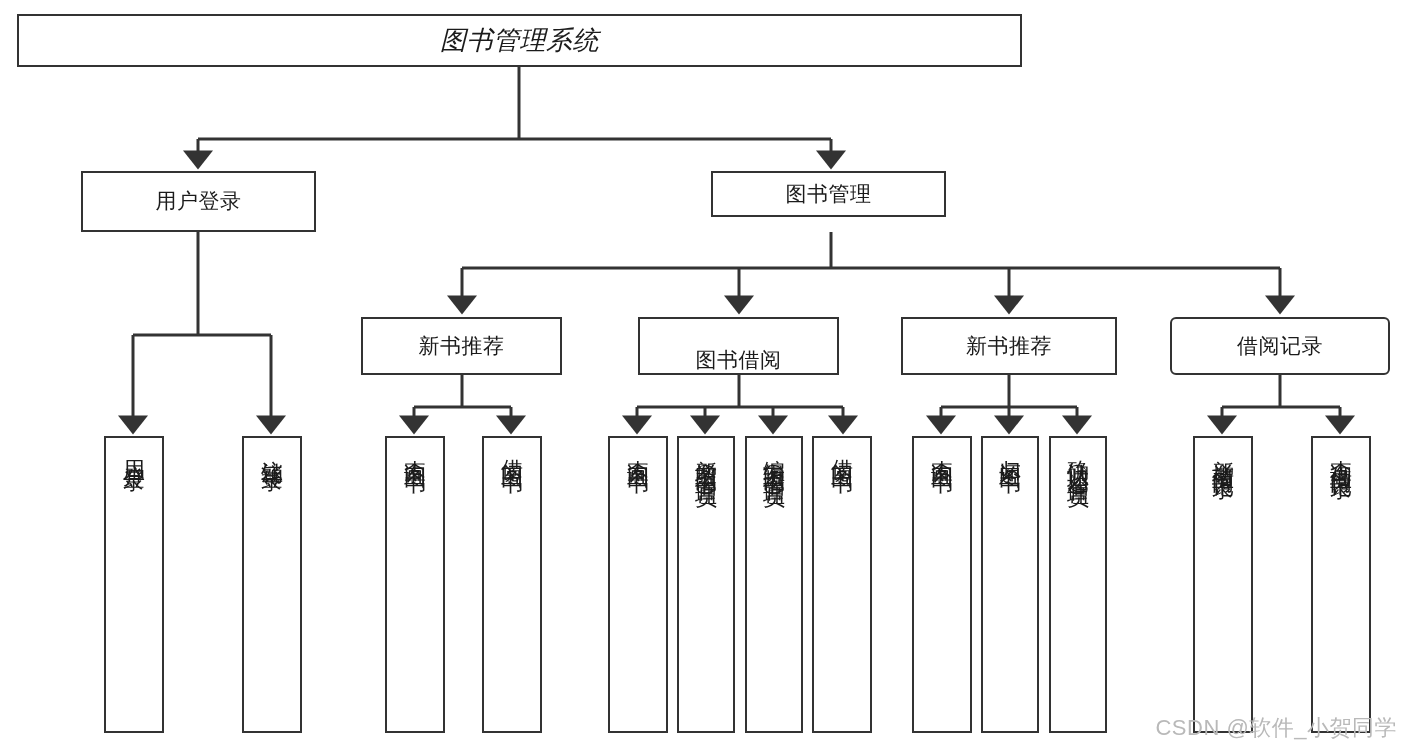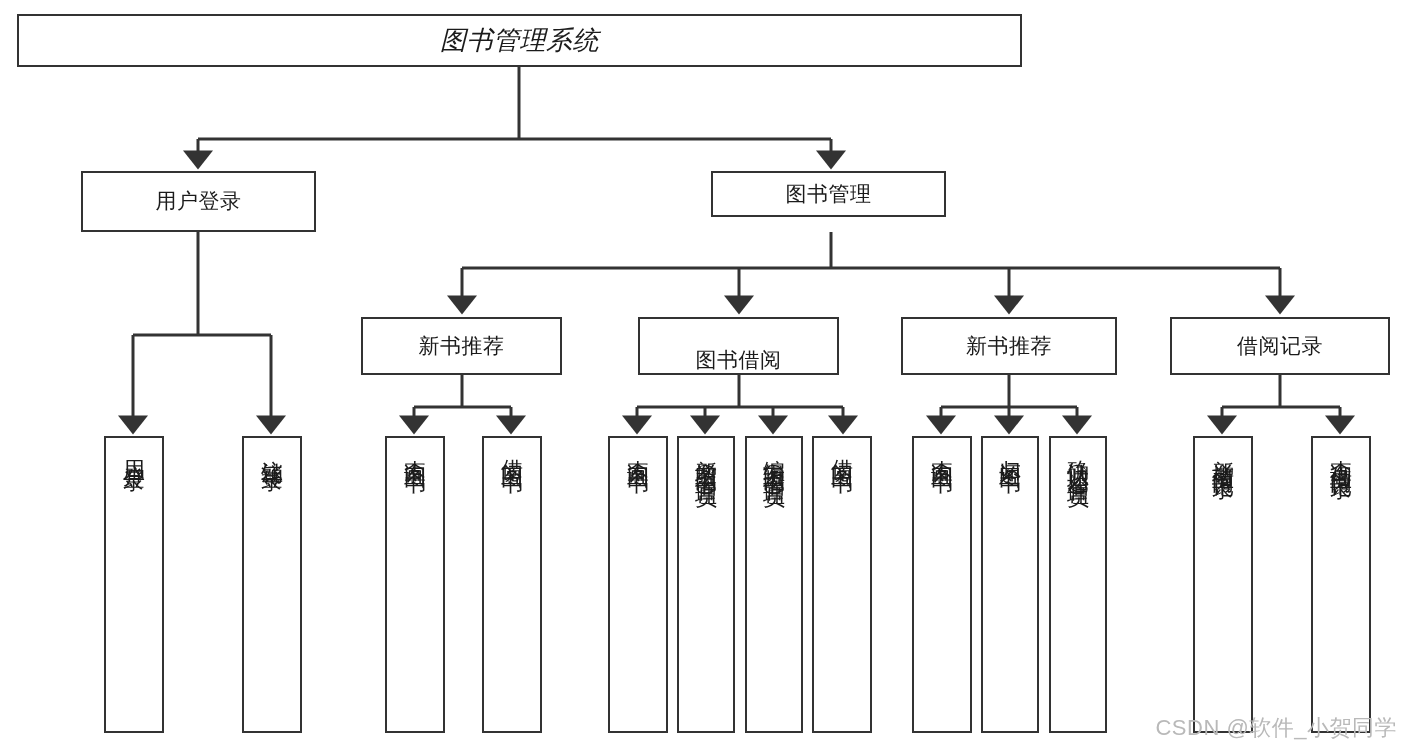--- a/index.html
+++ b/index.html
@@ -139,21 +139,21 @@
   </div>
 
   <div class="node horizontal" style="left:638px; top:317px; width:201px; height:58px;align-items:flex-end;">
     <span class="label">图书借阅</span>
   </div>
 
   <div class="node horizontal" style="left:901px; top:317px; width:216px; height:58px;">
     <span class="label">新书推荐</span>
   </div>
 
-  <div class="node horizontal" style="left:1170px; top:317px; width:220px; height:58px;">
+  <div class="node horizontal" style="left:1170px; top:317px; width:220px; height:58px;border-radius:6px;">
     <span class="label">借阅记录</span>
   </div>
 
   <div class="node vertical" style="left:104px; top:436px; width:60px; height:297px;">
     <span class="label">用户登录</span>
   </div>
 
   <div class="node vertical" style="left:242px; top:436px; width:60px; height:297px;">
     <span class="label">注销登录</span>
   </div>

